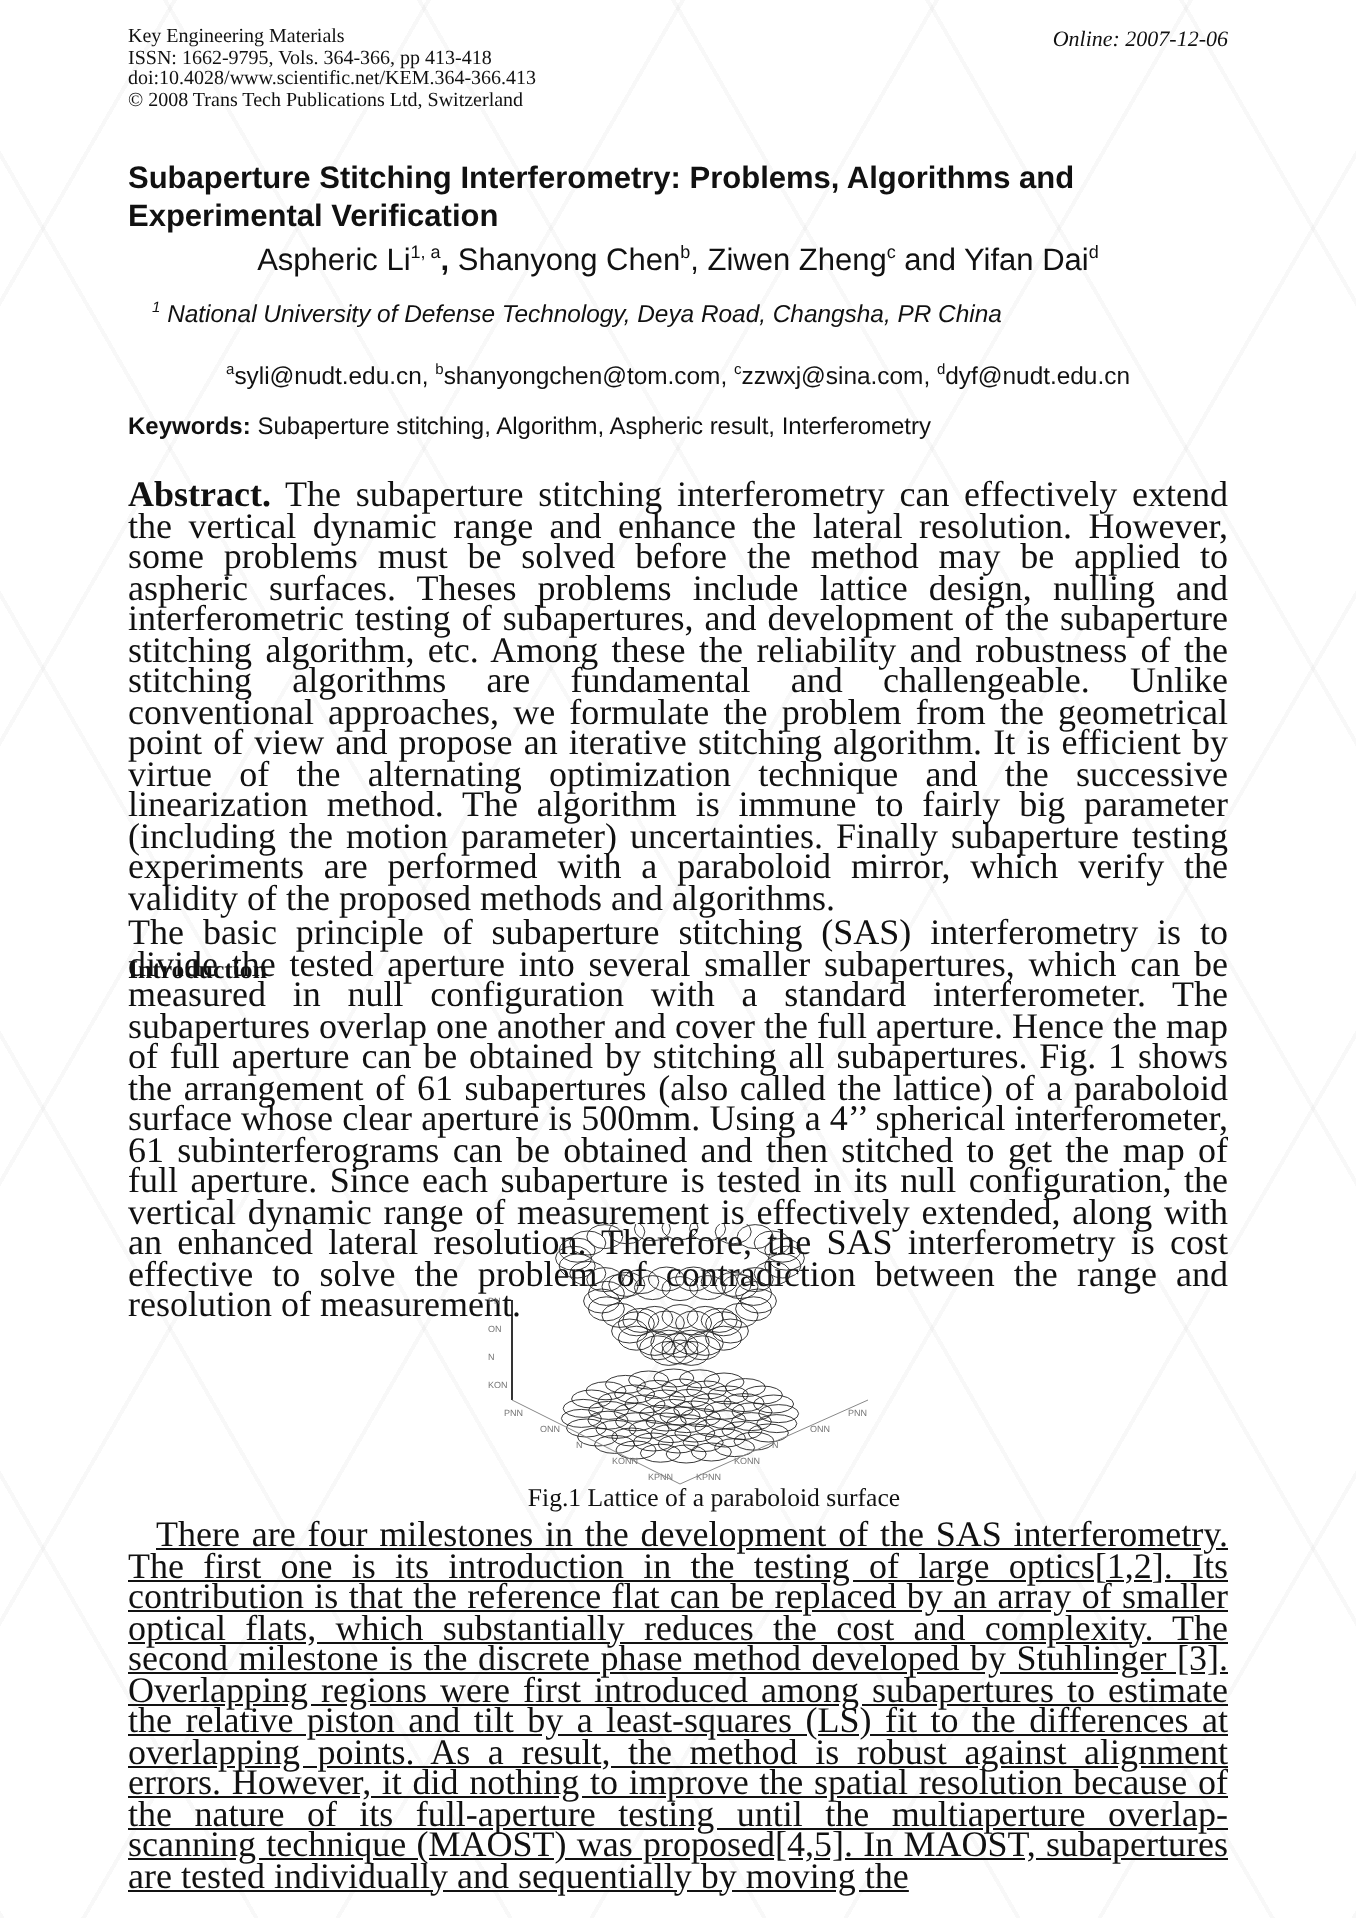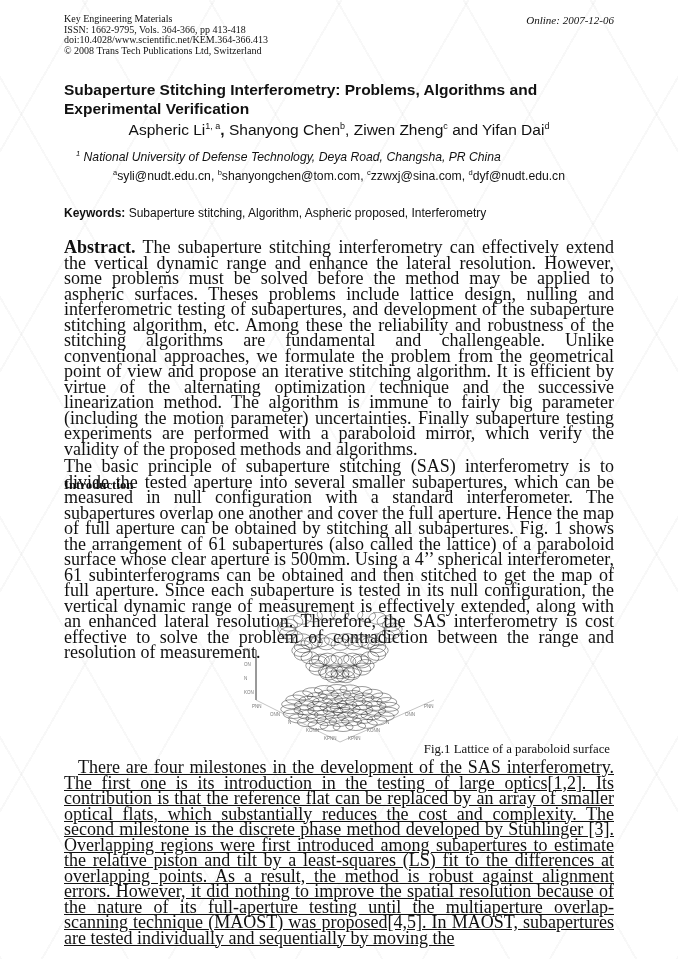--- a/index.html
+++ b/index.html
@@ -29,39 +29,39 @@
   .authors {
     position: absolute; left: 64px; width: 550px; top: 121px; text-align: center;
     font-family: "Liberation Sans", sans-serif; font-size: 15.5px;
   }
   .authors sup { font-size: 9px; }
   .affil {
     position: absolute; left: 76px; width: 550px; top: 149px; text-align: left;
     font-family: "Liberation Sans", sans-serif; font-size: 12.2px; font-style: italic;
   }
   .emails {
-    position: absolute; left: 64px; width: 550px; top: 168px; text-align: center;
+    position: absolute; left: 64px; width: 550px; top: 180px; text-align: center;
     font-family: "Liberation Sans", sans-serif; font-size: 12.2px;
   }
   .affil sup, .emails sup { font-size: 7.5px; }
   .keywords {
     position: absolute; left: 64px; width: 550px; top: 206px;
     font-family: "Liberation Sans", sans-serif; font-size: 12px;
   }
   .para {
     position: absolute; left: 64px; width: 550px;
     font-size: 18px; line-height: 15.5px; text-align: justify;
   }
   .abstract { top: 240px; }
   .intro-h { position: absolute; left: 64px; top: 434px; font-weight: bold; font-size: 12.8px; margin-top: 44px; }
   .intro-p { top: 459px; }
   .p2 { top: 760px; text-indent: 14px; text-decoration: underline; }
   .figure { position: absolute; left: 238px; top: 612px; width: 200px; height: 132px; }
   .figure text { font-family: "Liberation Sans", sans-serif; font-size: 4.5px; fill: #777; }
-  .caption { position: absolute; left: 60px; width: 550px; top: 742px; text-align: right; font-size: 12.8px; }
+  .caption { position: absolute; left: 82px; width: 550px; top: 742px; text-align: center; font-size: 12.8px; }
 </style>
 </head>
 <body>
 
 <div class="watermark"></div>
 
 <div class="hdr-left">
   <div>Key Engineering Materials</div>
   <div>ISSN: 1662-9795, Vols. 364-366, pp 413-418</div>
   <div>doi:10.4028/www.scientific.net/KEM.364-366.413</div>
@@ -77,21 +77,21 @@
 
 <div class="affil">
   <sup>1</sup> <span>National University of Defense Technology, Deya Road, Changsha, PR China</span>
 </div>
 
 <div class="emails">
   <sup>a</sup><span>syli@nudt.edu.cn</span>, <sup>b</sup><span>shanyongchen@tom.com</span>, <sup>c</sup><span>zzwxj@sina.com</span>, <sup>d</sup><span>dyf@nudt.edu.cn</span>
 </div>
 
 <div class="keywords">
-  <b>Keywords:</b><span> Subaperture stitching, Algorithm, Aspheric proposed, Interferometry</span>
+  <b>Keywords:</b><span> Subaperture stitching, Algorithm, Aspheric result, Interferometry</span>
 </div>
 
 <div class="para abstract">
   <b>Abstract.</b><span> The subaperture stitching interferometry can effectively extend the vertical dynamic range and enhance the lateral resolution. However, some problems must be solved before the method may be applied to aspheric surfaces. Theses problems include lattice design, nulling and interferometric testing of subapertures, and development of the subaperture stitching algorithm, etc. Among these the reliability and robustness of the stitching algorithms are fundamental and challengeable. Unlike conventional approaches, we formulate the problem from the geometrical point of view and propose an iterative stitching algorithm. It is efficient by virtue of the alternating optimization technique and the successive linearization method. The algorithm is immune to fairly big parameter (including the motion parameter) uncertainties. Finally subaperture testing experiments are performed with a paraboloid mirror, which verify the validity of the proposed methods and algorithms.</span>
 </div>
 
 <div class="intro-h">Introduction</div>
 <div class="para intro-p">The basic principle of subaperture stitching (SAS) interferometry is to divide the tested aperture into several smaller subapertures, which can be measured in null configuration with a standard interferometer. The subapertures overlap one another and cover the full aperture. Hence the map of full aperture can be obtained by stitching all subapertures. Fig. 1 shows the arrangement of 61 subapertures (also called the lattice) of a paraboloid surface whose clear aperture is 500mm. Using a 4’’ spherical interferometer, 61 subinterferograms can be obtained and then stitched to get the map of full aperture. Since each subaperture is tested in its null configuration, the vertical dynamic range of measurement is effectively extended, along with an enhanced lateral resolution. Therefore, the SAS interferometry is cost effective to solve the problem of contradiction between the range and resolution of measurement.</div>
 
 <svg class="figure" viewBox="0 0 200 132">

